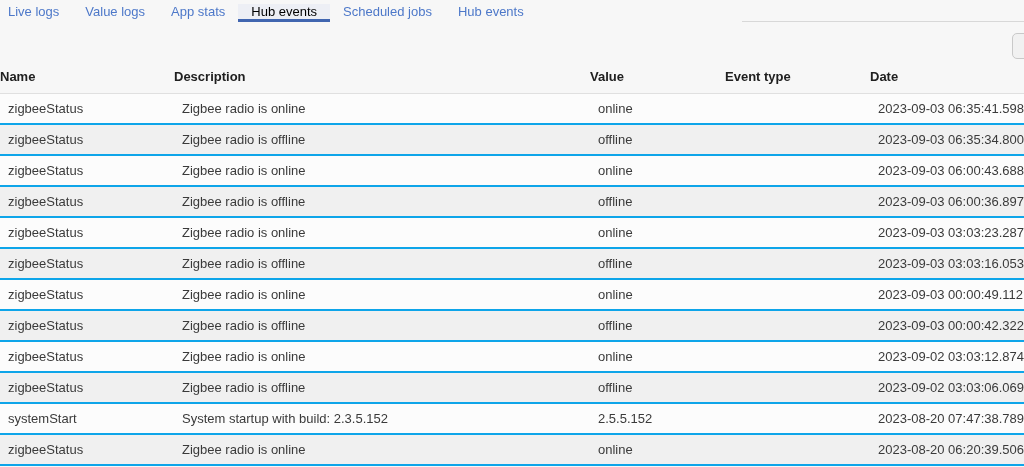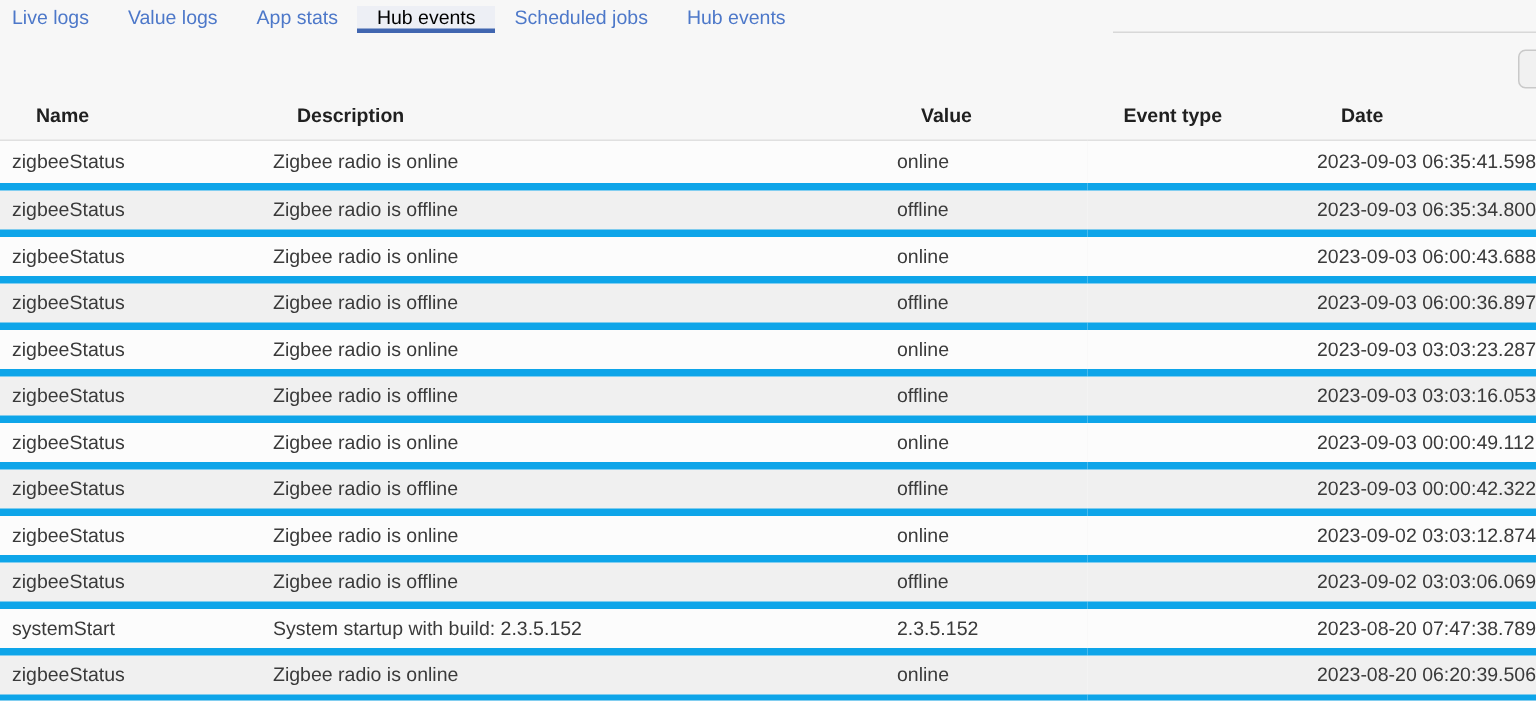--- a/index.html
+++ b/index.html
@@ -59,31 +59,31 @@
   
   table.events {
     position: absolute; top: 60px; left: 0;
     width: 1024px;
     border-collapse: collapse;
     table-layout: fixed;
   }
   table.events th {
     height: 33px;
     text-align: left; vertical-align: middle;
-    padding: 0 0 0 24px;
+    padding: 0 0 0 0;
     font-size: 13px; font-weight: 700; color: #202020;
     border-bottom: 1px solid #e0e0e0;
     white-space: nowrap;
   }
   table.events td {
     height: 31px;
     vertical-align: middle;
     padding: 0 0 0 8px;
     font-size: 13px; color: #3a3a3a;
-    border-bottom: 5px solid #0ea5e9;
+    border-bottom: 2px solid #0ea5e9;
     white-space: nowrap; overflow: hidden;
   }
   table.events tbody tr:nth-child(odd)  { background: #fcfcfc; }
   table.events tbody tr:nth-child(even) { background: #f0f0f0; }
 </style>
 </head>
 <body>
 
 <nav class="tabbar" id="tabbar">
     <div class="tab">Live logs</div>
@@ -182,21 +182,21 @@
       <tr>
         <td>zigbeeStatus</td>
         <td>Zigbee radio is offline</td>
         <td>offline</td>
         <td></td>
         <td>2023-09-02 03:03:06.069 EDT</td>
       </tr>
       <tr>
         <td>systemStart</td>
         <td>System startup with build: 2.3.5.152</td>
-        <td>2.3.5.152</td>
+        <td>2.5.5.152</td>
         <td></td>
         <td>2023-08-20 07:47:38.789 EDT</td>
       </tr>
       <tr>
         <td>zigbeeStatus</td>
         <td>Zigbee radio is online</td>
         <td>online</td>
         <td></td>
         <td>2023-08-20 06:20:39.506 EDT</td>
       </tr>

